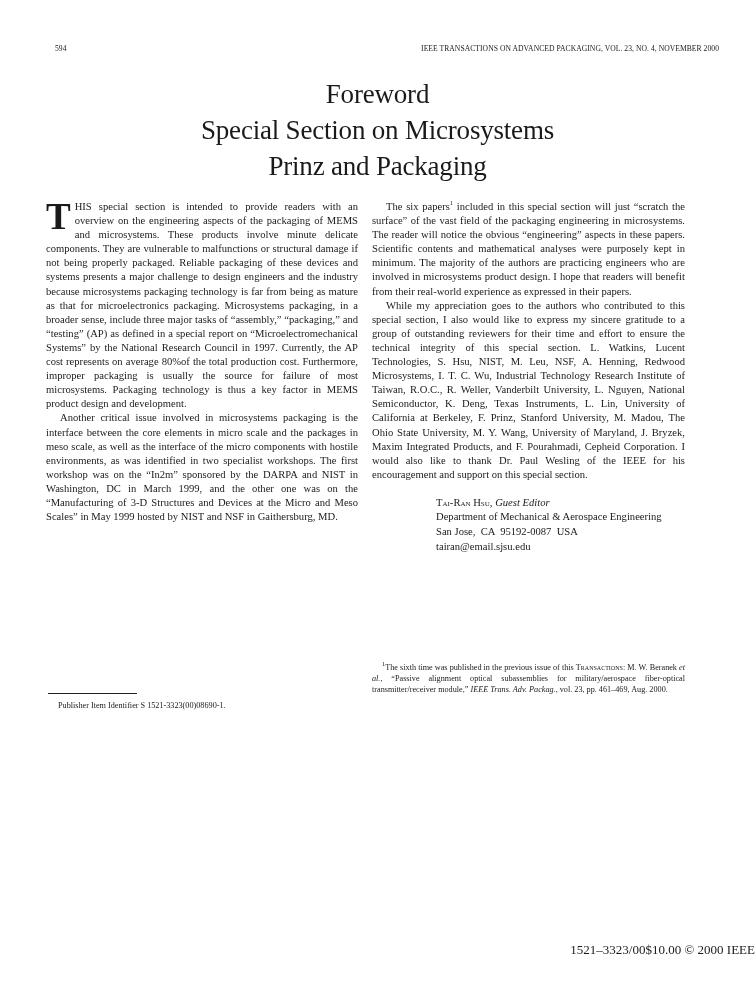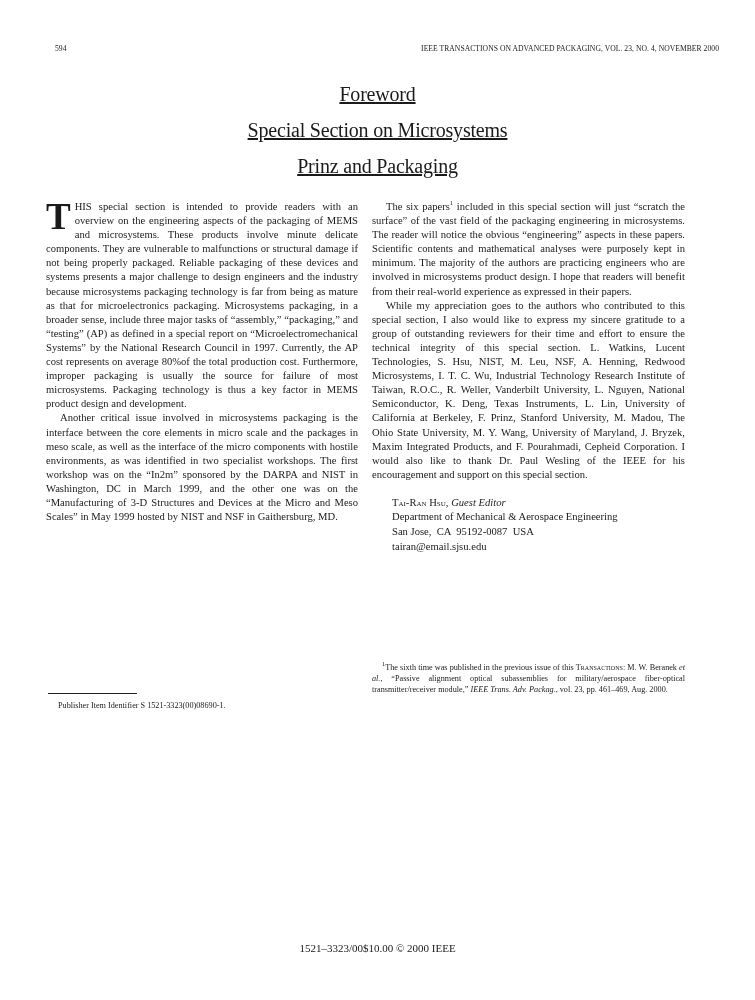--- a/index.html
+++ b/index.html
@@ -3,39 +3,39 @@
 <meta charset="utf-8">
 <style>
   html, body { margin: 0; padding: 0; background: #ffffff; }
   body { width: 755px; height: 1000px; position: relative; overflow: hidden;
          font-family: "Liberation Serif", "DejaVu Serif", serif; color: #1a1a1a; }
   .running-head { position: absolute; top: 44px; left: 36px; right: 36px; height: 12px;
                   font-size: 7.6px; letter-spacing: 0.05px; margin-left: 19px; }
   .running-head .pg { position: absolute; left: 0; top: 0; }
   .running-head .jr { position: absolute; right: 0; top: 0; }
   .title-block { position: absolute; top: 76px; left: 0; width: 755px; text-align: center; }
-  .title-block div { font-size: 20px; line-height: 36px; letter-spacing: -0.2px; text-decoration: underline; }
+  .title-block div { font-size: 27px; line-height: 36px; letter-spacing: -0.2px; }
   .col { position: absolute; font-size: 10.6px; line-height: 14.1px; text-align: justify; }
   .col-left { top: 200px; left: 46px; width: 312px; }
   .col-right { top: 200px; left: 372px; width: 313px; }
   .col p { margin: 0; text-indent: 14px; }
   .col p.first { text-indent: 0; }
   .dropcap { float: left; font-size: 37px; line-height: 30px; font-weight: bold;
              margin: 2px 4px 0 0; padding: 0; }
   .smallcaps { font-variant: small-caps; }
   .sup { font-size: 6.5px; vertical-align: super; line-height: 0; }
-  .sig { margin-top: 14px; margin-left: 20px; font-size: 10.6px; line-height: 14.6px; text-align: left; }
+  .sig { margin-top: 14px; margin-left: 64px; font-size: 10.6px; line-height: 14.6px; text-align: left; }
   .sig div { white-space: pre; }
   .footnote-right { position: absolute; top: 662px; left: 372px; width: 313px;
                     font-size: 8.2px; line-height: 11.2px; text-align: justify; }
   .footnote-right p { margin: 0; text-indent: 10px; }
   .rule { position: absolute; top: 693px; left: 48px; width: 89px; height: 0;
           border-top: 0.8px solid #222; }
   .pii { position: absolute; top: 700px; left: 58px; font-size: 8.2px; line-height: 11px; }
-  .copyright { position: absolute; top: 942px; left: 0; width: 755px; text-align: center; font-size: 11px; }
+  .copyright { position: absolute; top: 942px; left: 0; width: 755px; text-align: right; font-size: 13px; }
 </style>
 </head>
 <body>
 
 <div class="running-head">
   <span class="pg">594</span>
   <span class="jr">IEEE TRANSACTIONS ON ADVANCED PACKAGING, VOL. 23, NO. 4, NOVEMBER 2000</span>
 </div>
 
 <div class="title-block">

